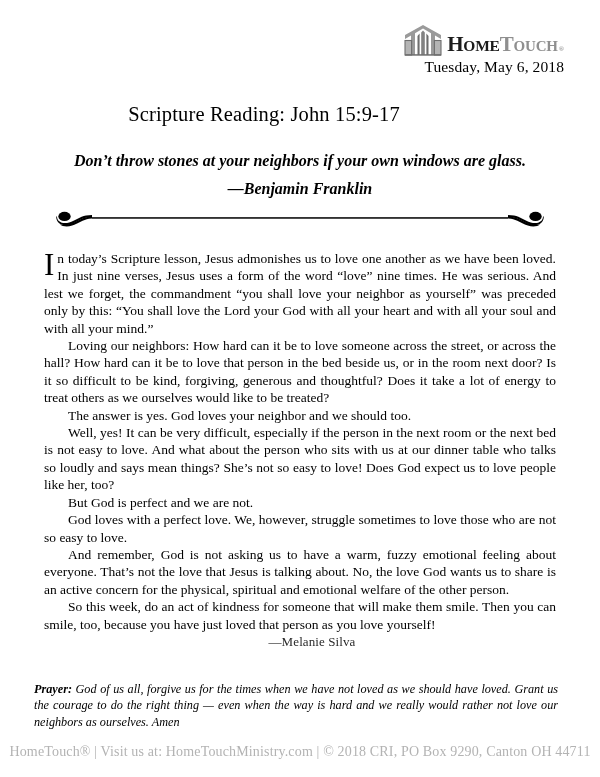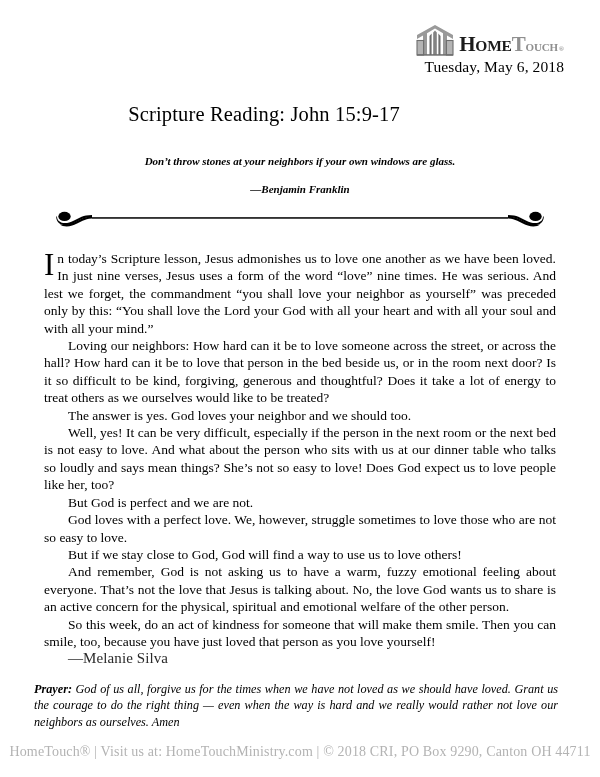--- a/index.html
+++ b/index.html
@@ -61,21 +61,21 @@
   .logo-home .cap { font-size: 21px; }
   .logo-home .sm  { font-size: 15.5px; }
   .logo-touch {
     font-family: "Liberation Serif", "DejaVu Serif", serif;
     font-weight: bold;
     color: #8f8f8f;
     font-size: 21px;
     letter-spacing: -0.2px;
   }
   .logo-touch .cap { font-size: 21px; }
-  .logo-touch .sm  { font-size: 11px; }
+  .logo-touch .sm  { font-size: 15px; }
   .logo-reg {
     font-size: 7px;
     color: #8f8f8f;
     vertical-align: super;
     font-weight: bold;
     margin-left: 1px;
   }
   .header-date {
     margin-top: 2px;
     font-size: 15.5px;
@@ -96,21 +96,21 @@
 
   
   .quote {
     position: absolute;
     top: 152px;
     left: 52px;
     width: 496px;
     text-align: center;
     font-style: italic;
     font-weight: bold;
-    font-size: 11px;
+    font-size: 16px;
     line-height: 18px;
   }
   .quote-attrib { display: block; margin-top: 10px; }
 
   
   .divider {
     position: absolute;
     top: 206px;
     left: 46px;
     width: 508px;
@@ -139,23 +139,23 @@
   .dropcap {
     float: left;
     font-size: 31px;
     line-height: 28px;
     padding-right: 3px;
     padding-top: 1px;
     font-weight: normal;
   }
   .byline {
     margin-top: 9px;
-    text-align: left;
+    text-align: center;
     text-indent: 0;
-    font-size: 15px;
+    font-size: 13px;
     color: #2a2a2a;
     letter-spacing: 0.1px;
   }
 
   
   .prayer {
     position: absolute;
     top: 681px;
     left: 34px;
     width: 532px;
@@ -243,21 +243,20 @@
     </svg>
   </div>
 
   <div class="body-copy">
     <p class="lead"><span class="dropcap">I</span><span>n today’s Scripture lesson, Jesus admonishes us to love one another as we have been loved. In just nine verses, Jesus uses a form of the word “love” nine times. He was serious. And lest we forget, the commandment “you shall love your neighbor as yourself” was preceded only by this: “You shall love the Lord your God with all your heart and with all your soul and with all your mind.”</span></p>
     <p>Loving our neighbors: How hard can it be to love someone across the street, or across the hall? How hard can it be to love that person in the bed beside us, or in the room next door? Is it so difficult to be kind, forgiving, generous and thoughtful? Does it take a lot of energy to treat others as we ourselves would like to be treated?</p>
     <p>The answer is yes. God loves your neighbor and we should too.</p>
     <p>Well, yes! It can be very difficult, especially if the person in the next room or the next bed is not easy to love. And what about the person who sits with us at our dinner table who talks so loudly and says mean things? She’s not so easy to love! Does God expect us to love people like her, too?</p>
     <p>But God is perfect and we are not.</p>
     <p>God loves with a perfect love. We, however, struggle sometimes to love those who are not so easy to love.</p>
-    <p>But if we stay close to God, God will find a way to use us to love others!</p>
     <p>And remember, God is not asking us to have a warm, fuzzy emotional feeling about everyone. That’s not the love that Jesus is talking about. No, the love God wants us to share is an active concern for the physical, spiritual and emotional welfare of the other person.</p>
     <p>So this week, do an act of kindness for someone that will make them smile. Then you can smile, too, because you have just loved that person as you love yourself!</p>
     <p class="byline">—Melanie Silva</p>
   </div>
 
   <div class="prayer">
     <span class="prayer-label">Prayer:</span><span> God of us all, forgive us for the times when we have not loved as we should have loved. Grant us the courage to do the right thing — even when the way is hard and we really would rather not love our neighbors as ourselves. Amen</span>
   </div>
 
   <div class="footer">HomeTouch® | Visit us at: HomeTouchMinistry.com | © 2018 CRI, PO Box 9290, Canton OH 44711</div>

